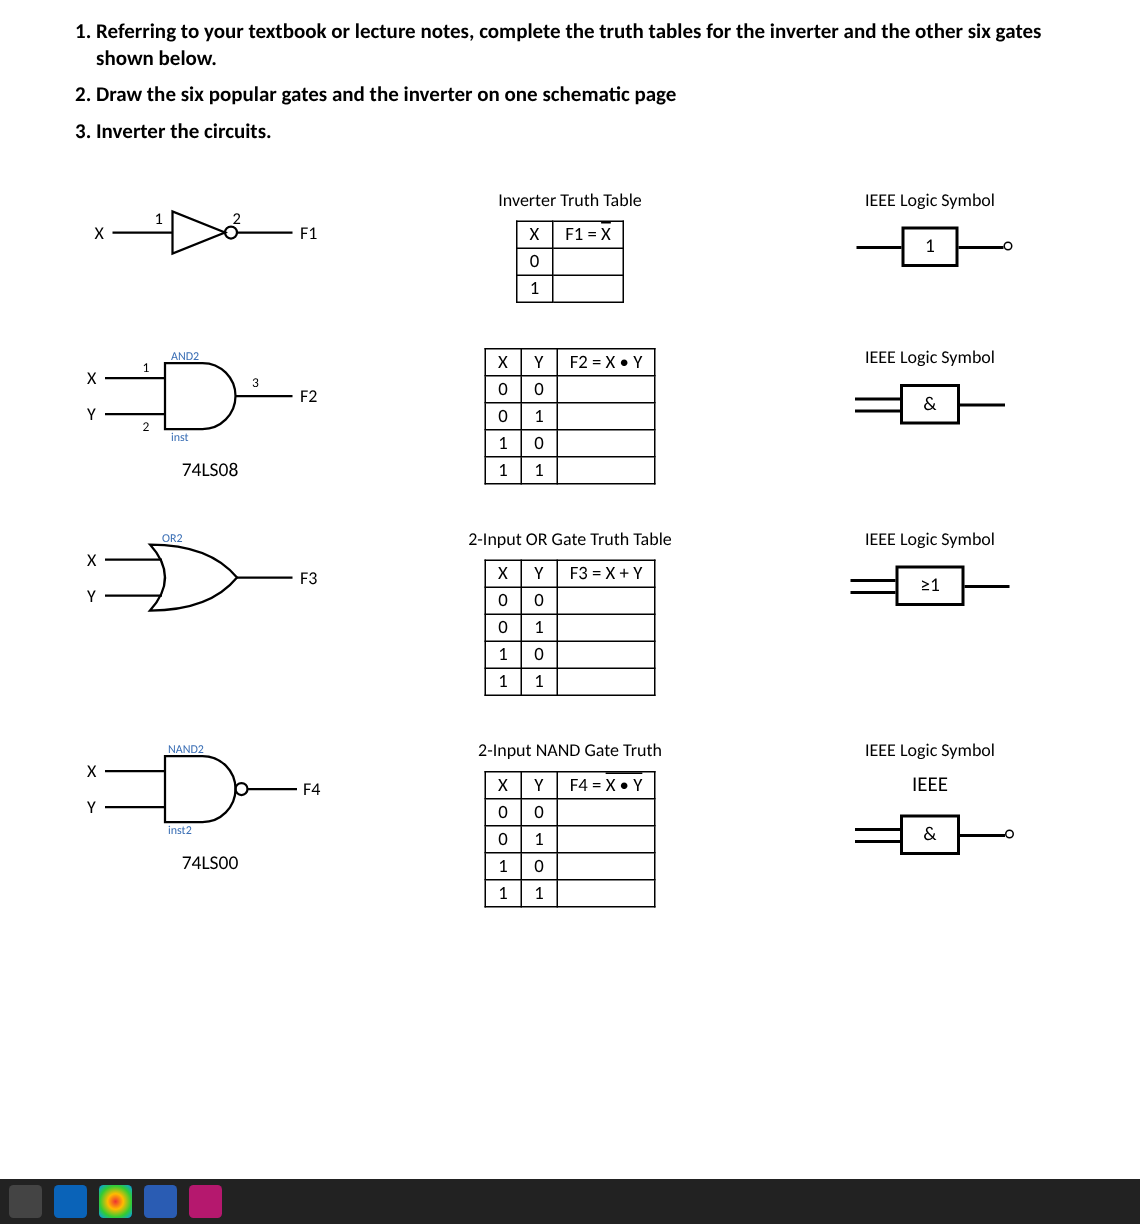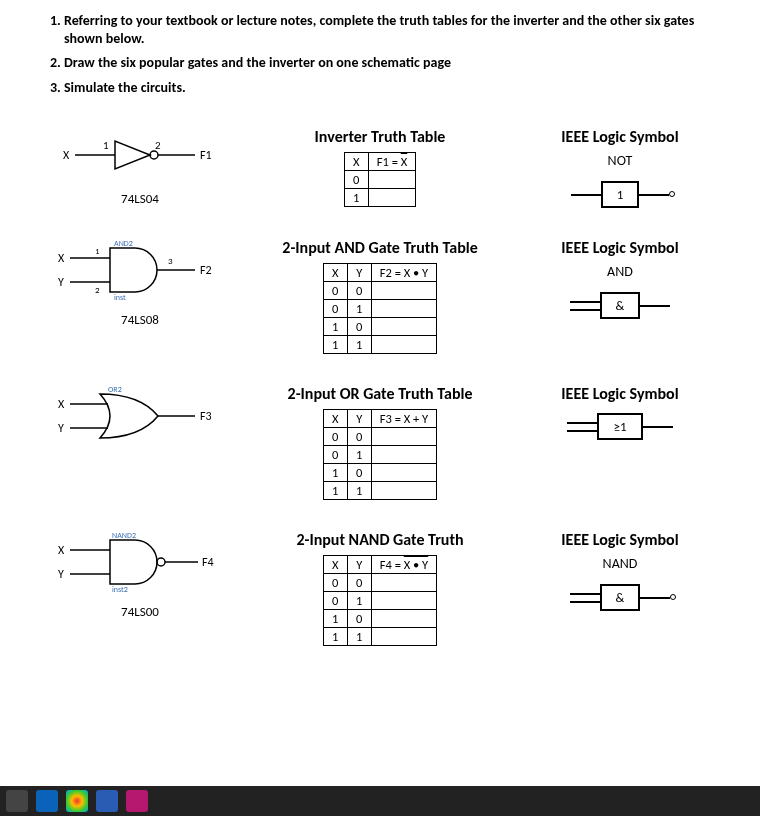--- a/index.html
+++ b/index.html
@@ -15,21 +15,21 @@
     ol.questions { margin: 0; padding-left: 24px; font-weight: bold; }
     ol.questions li { margin-bottom: 6px; line-height: 1.3; }
     .section-row {
       display: grid;
       grid-template-columns: 200px 260px 200px;
       gap: 10px;
       margin-top: 30px;
       align-items: start;
     }
     .col { text-align: center; }
-    .title-sm { font-size: 16px; margin-bottom: 6px; font-weight: bold; }
+    .title-sm { font-size: 12px; margin-bottom: 6px; }
     .subtitle-sm { font-size: 14px; margin-bottom: 8px; }
     .gate-label { font-size: 13px; margin-top: 4px; }
     table.tt { border-collapse: collapse; margin: 0 auto; font-size: 12.5px; }
     table.tt th, table.tt td { border: 1px solid #000; padding: 1px 8px; min-width: 24px; text-align: center; }
     table.tt th { font-weight: normal; }
     .overline { text-decoration: overline; }
     svg { display: block; margin: 0 auto; }
     .ieee-box { display: inline-block; border: 2px solid #000; padding: 4px 14px; font-size: 13px; position: relative; }
     .ieee-wrap { position: relative; display: inline-block; margin-top: 4px; }
     .ieee-wrap::before, .ieee-wrap::after, .ieee-wrap .in2 {
@@ -43,36 +43,35 @@
     .pin-label { font-size: 11px; }
     .taskbar { position: fixed; bottom: 0; left: 0; right: 0; height: 30px; background: #222; display: flex; align-items: center; padding-left: 6px; gap: 8px; }
     .tb-icon { width: 22px; height: 22px; border-radius: 3px; }
   </style>
 </head>
 <body>
 
 <ol class="questions">
   <li>Referring to your textbook or lecture notes, complete the truth tables for the inverter and the other six gates shown below.</li>
   <li>Draw the six popular gates and the inverter on one schematic page</li>
-  <li>Simulate the circuits.</li>
+  <li>Inverter the circuits.</li>
 </ol>
 
 <div class="section-row">
   <div class="col">
     <svg width="170" height="60">
       <text x="8" y="32" font-size="12">X</text>
       <line x1="20" y1="28" x2="60" y2="28" stroke="#000" stroke-width="1.5"></line>
       <text x="48" y="22" font-size="10" class="pin-label">1</text>
       <polygon points="60,14 60,42 95,28" fill="none" stroke="#000" stroke-width="1.5"></polygon>
       <circle cx="99" cy="28" r="4" fill="none" stroke="#000" stroke-width="1.5"></circle>
       <text x="100" y="22" font-size="10" class="pin-label">2</text>
       <line x1="103" y1="28" x2="140" y2="28" stroke="#000" stroke-width="1.5"></line>
       <text x="145" y="32" font-size="12">F1</text>
     </svg>
-    <div class="gate-label">74LS04</div>
   </div>
   <div class="col">
     <div class="title-sm">Inverter Truth Table</div>
     <table class="tt">
       <tbody>
           <tr>
             <th>X</th>
             <th>F1 = <span class="overline">X</span></th>
           </tr>
       <tr>
@@ -81,21 +80,20 @@
           </tr>
       <tr>
             <td>1</td>
             <td></td>
           </tr>
     </tbody>
       </table>
   </div>
   <div class="col">
     <div class="title-sm">IEEE Logic Symbol</div>
-    <div class="subtitle-sm">NOT</div>
     <div class="ieee-wrap">
       <span class="ieee-box">1</span>
       <span class="ieee-bubble"></span>
     </div>
   </div>
 </div>
 
 <div class="section-row">
   <div class="col">
     <svg width="180" height="70">
@@ -108,21 +106,20 @@
       <path d="M60 10 L60 54 L85 54 A22 22 0 0 0 85 10 Z" fill="none" stroke="#000" stroke-width="1.5"></path>
       <text x="64" y="8" font-size="8" fill="#3b6fb5">AND2</text>
       <text x="64" y="62" font-size="8" fill="#3b6fb5">inst</text>
       <line x1="107" y1="32" x2="145" y2="32" stroke="#000" stroke-width="1.5"></line>
       <text x="118" y="26" font-size="9">3</text>
       <text x="150" y="36" font-size="12">F2</text>
     </svg>
     <div class="gate-label">74LS08</div>
   </div>
   <div class="col">
-    <div class="title-sm">2-Input AND Gate Truth Table</div>
     <table class="tt">
       <tbody>
           <tr>
             <th>X</th>
             <th>Y</th>
             <th>F2 = X • Y</th>
           </tr>
       <tr>
             <td>0</td>
             <td>0</td>
@@ -141,21 +138,20 @@
       <tr>
             <td>1</td>
             <td>1</td>
             <td></td>
           </tr>
     </tbody>
       </table>
   </div>
   <div class="col">
     <div class="title-sm">IEEE Logic Symbol</div>
-    <div class="subtitle-sm">AND</div>
     <div class="ieee-wrap two">
       <span class="in2"></span>
       <span class="ieee-box">&amp;</span>
     </div>
   </div>
 </div>
 
 <div class="section-row">
   <div class="col">
     <svg width="180" height="70">
@@ -253,21 +249,21 @@
       <tr>
             <td>1</td>
             <td>1</td>
             <td></td>
           </tr>
     </tbody>
       </table>
   </div>
   <div class="col">
     <div class="title-sm">IEEE Logic Symbol</div>
-    <div class="subtitle-sm">NAND</div>
+    <div class="subtitle-sm">IEEE</div>
     <div class="ieee-wrap two">
       <span class="in2"></span>
       <span class="ieee-box">&amp;</span>
       <span class="ieee-bubble"></span>
     </div>
   </div>
 </div>
 
 <div class="taskbar">
   <div class="tb-icon" style="background:#444"></div>

